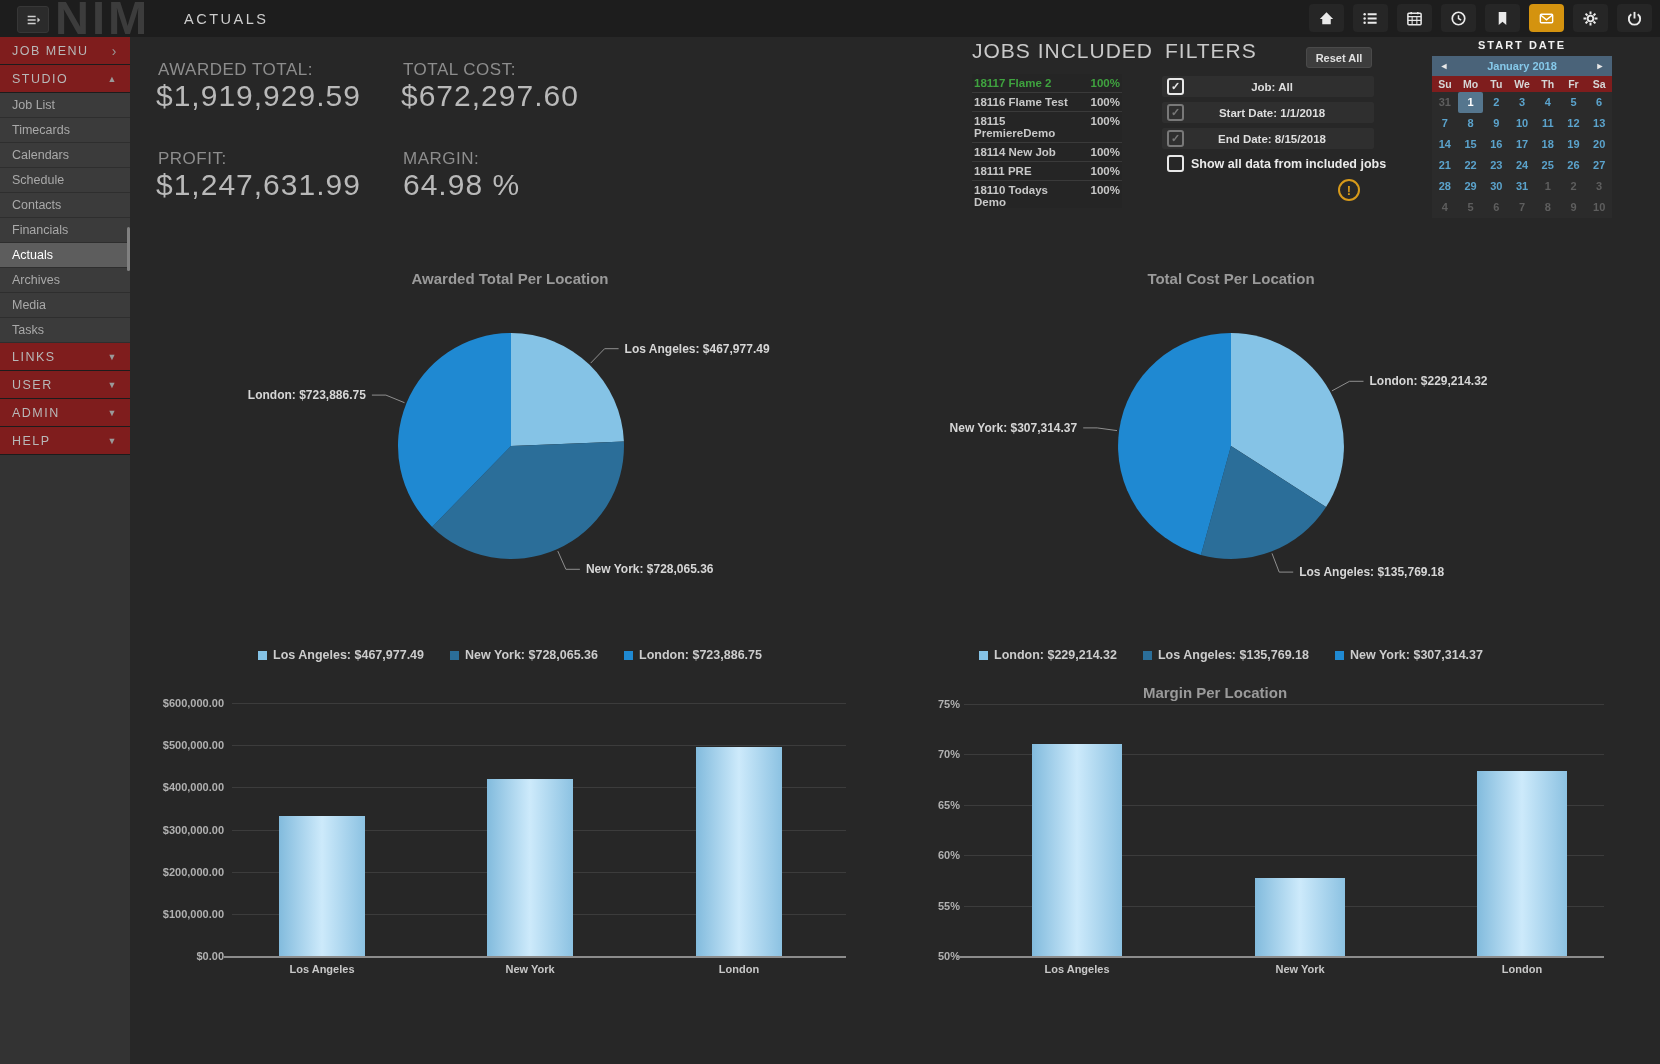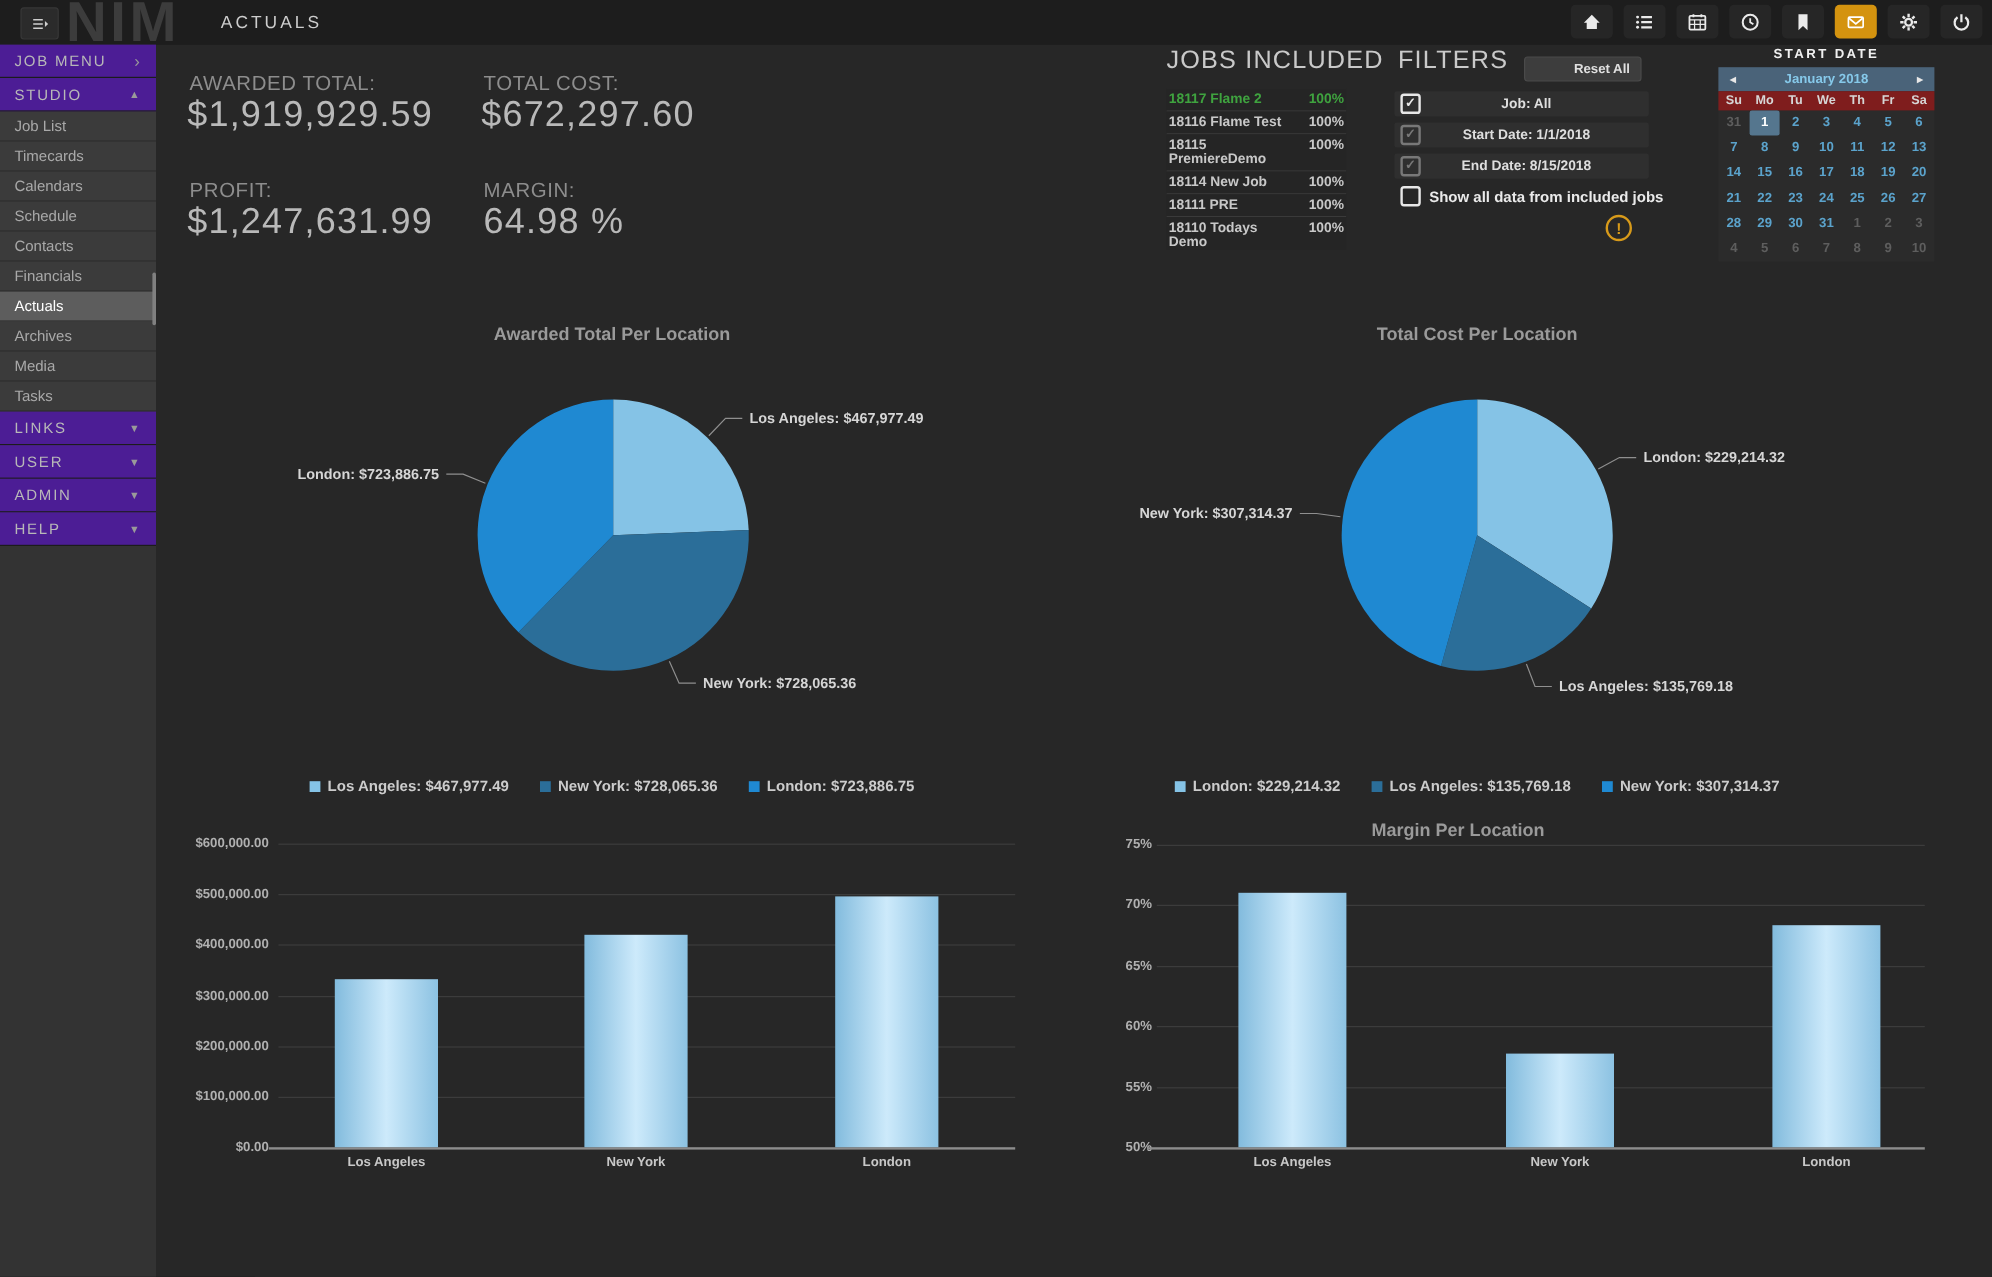--- a/index.html
+++ b/index.html
@@ -12,21 +12,21 @@
   .nim-logo{position:absolute;left:55px;top:-6px;font-size:47px;font-weight:bold;color:#3c3c3c;
             letter-spacing:3px;line-height:48px;}
   .topbar-title{position:absolute;left:184px;top:11px;font-size:14.5px;color:#cdcdcd;letter-spacing:2.5px;}
   .top-icons{position:absolute;right:8px;top:4px;display:flex;gap:9px;}
   .icon-btn{width:35px;height:28px;border-radius:4px;display:flex;align-items:center;justify-content:center;
             background:#262626;cursor:pointer;}
   .icon-btn.gold{background:#d4930f;}
   .icon-btn svg{width:17px;height:17px;}
   
   .sidebar{position:absolute;left:0;top:37px;width:130px;height:1027px;background:#333;z-index:10;}
-  .side-header{height:27px;background:#4c1d95;border-bottom:1px solid #1c1c1c;color:#b8b8b8;
+  .side-header{height:27px;background:#7f1d1d;border-bottom:1px solid #1c1c1c;color:#b8b8b8;
                font-size:12.5px;letter-spacing:1.5px;display:flex;align-items:center;
                padding:0 12px;justify-content:space-between;cursor:pointer;}
   .side-header .chev{font-size:9px;color:#9a9a9a;}
   .side-header .chev.big{font-size:14px;line-height:10px;}
   .side-item{height:24px;background:#3b3b3b;border-bottom:1px solid #2e2e2e;color:#a9a9a9;
              font-size:12.5px;display:flex;align-items:center;padding:0 12px;cursor:pointer;}
   .side-item.active{background:#5d5d5d;color:#fff;}
   .side-scroll{position:absolute;right:0px;top:190px;width:3px;height:44px;background:#808080;border-radius:2px;}
   
   .main{position:absolute;left:130px;top:37px;width:1530px;height:1027px;background:#272727;}
@@ -35,23 +35,23 @@
   .sum-value{position:absolute;font-size:30px;color:#b9b9b9;font-weight:300;letter-spacing:1px;}
   
   .panel-title{position:absolute;font-size:21px;font-weight:300;color:#c9c9c9;letter-spacing:1px;}
   .jobs-rows{position:absolute;left:842px;top:37px;width:150px;height:134px;overflow:hidden;}
   .job-row{display:flex;justify-content:space-between;align-items:flex-start;background:#252525;
            border-bottom:1px solid #3a3a3a;padding:3px 2px 3px 2px;font-size:11.5px;font-weight:bold;
            color:#c8c8c8;cursor:pointer;}
   .job-row .jn{max-width:108px;}
   .job-row.green{color:#3fa33f;}
   
-  .reset-btn{position:absolute;left:1140px;top:10px;width:64px;height:19px;background:#3d3d3d;
+  .reset-btn{position:absolute;left:1176px;top:10px;width:64px;height:19px;background:#3d3d3d;
              border:1px solid #4a4a4a;border-radius:3px;color:#e0e0e0;font-size:11px;font-weight:bold;
-             display:flex;align-items:center;justify-content:center;cursor:pointer;padding-left:32px;}
+             display:flex;align-items:center;justify-content:center;cursor:pointer;}
   .filter-row{position:absolute;left:1032px;width:212px;height:21px;background:#2f2f2f;border-radius:2px;
               display:flex;align-items:center;cursor:pointer;}
   .cbx{width:13px;height:13px;border:2px solid #e8e8e8;border-radius:3px;margin-left:5px;
        display:flex;align-items:center;justify-content:center;font-size:11px;color:#e8e8e8;
        font-weight:bold;line-height:11px;flex:0 0 auto;}
   .cbx.dim{border-color:#787878;color:#787878;}
   .filter-row .flab{flex:1;text-align:center;font-size:11.5px;font-weight:bold;color:#dedede;padding-right:14px;}
   .showall{position:absolute;left:1032px;top:118px;display:flex;align-items:center;gap:7px;cursor:pointer;}
   .showall .flab2{font-size:12.5px;font-weight:bold;color:#eaeaea;}
   .warn{position:absolute;left:1208px;top:142px;width:18px;height:18px;border:2px solid #d79a1a;

